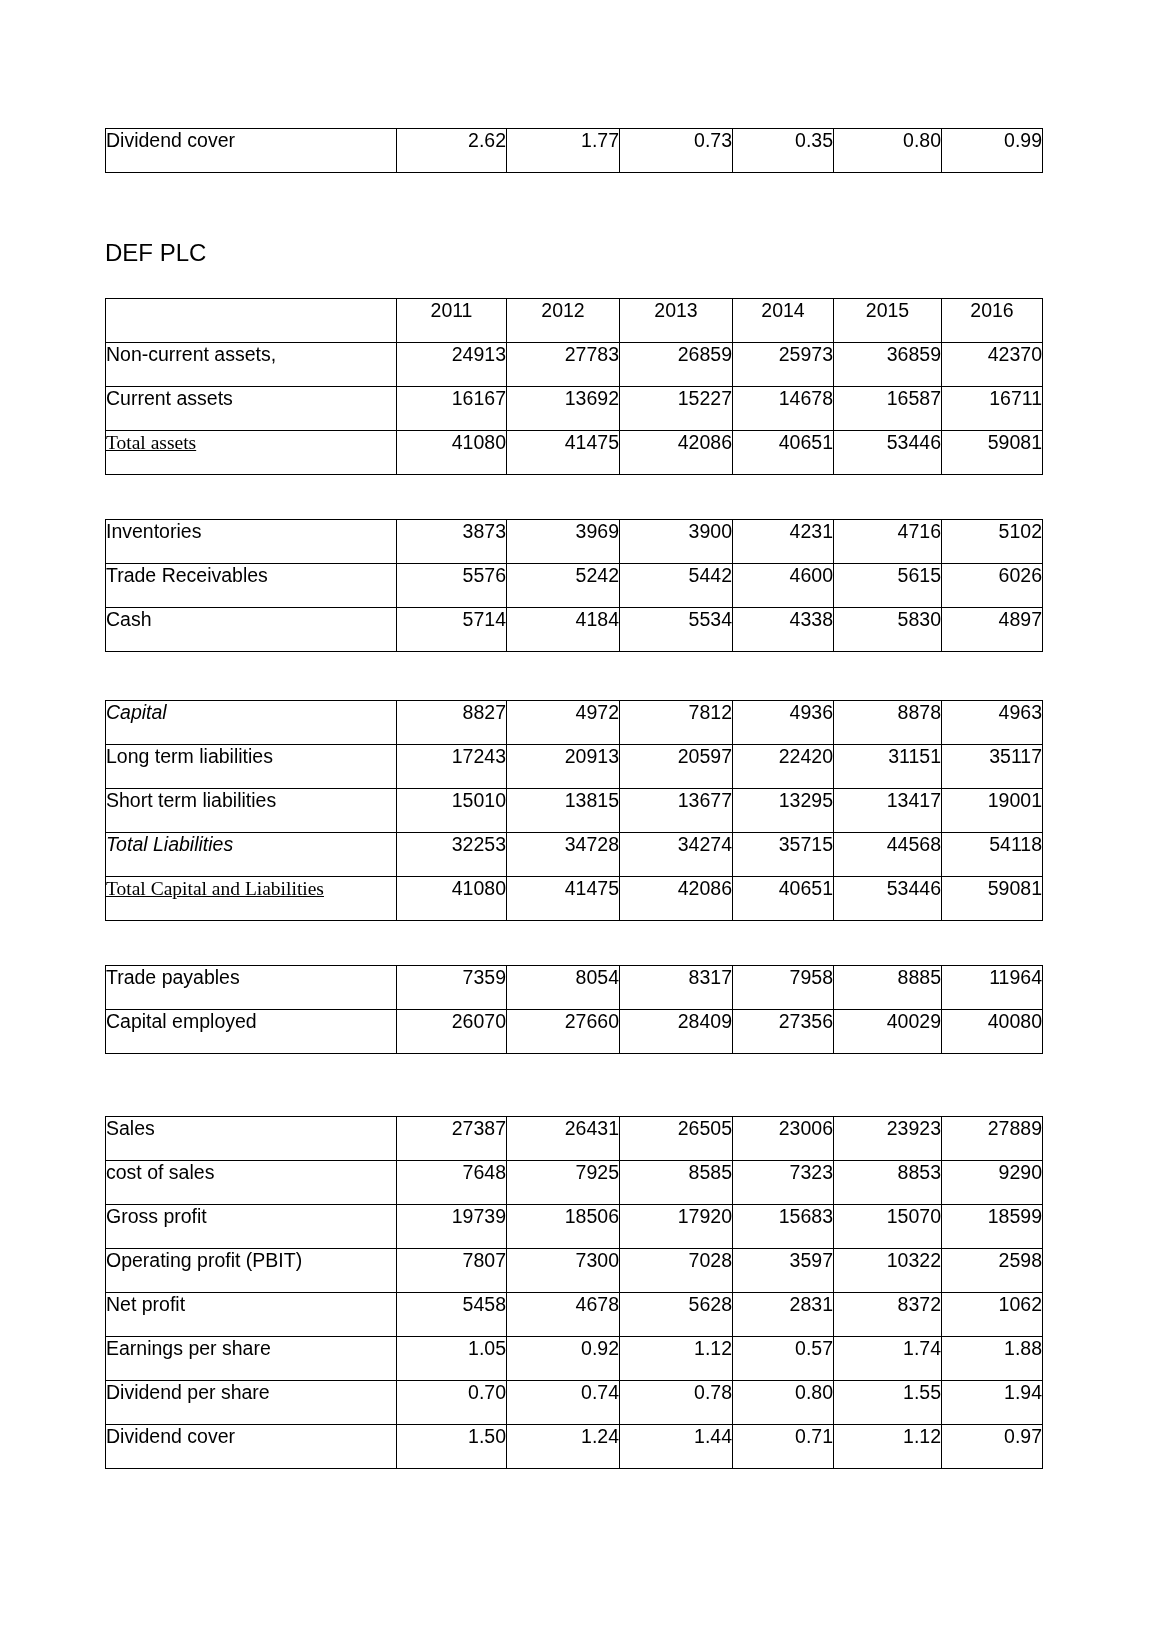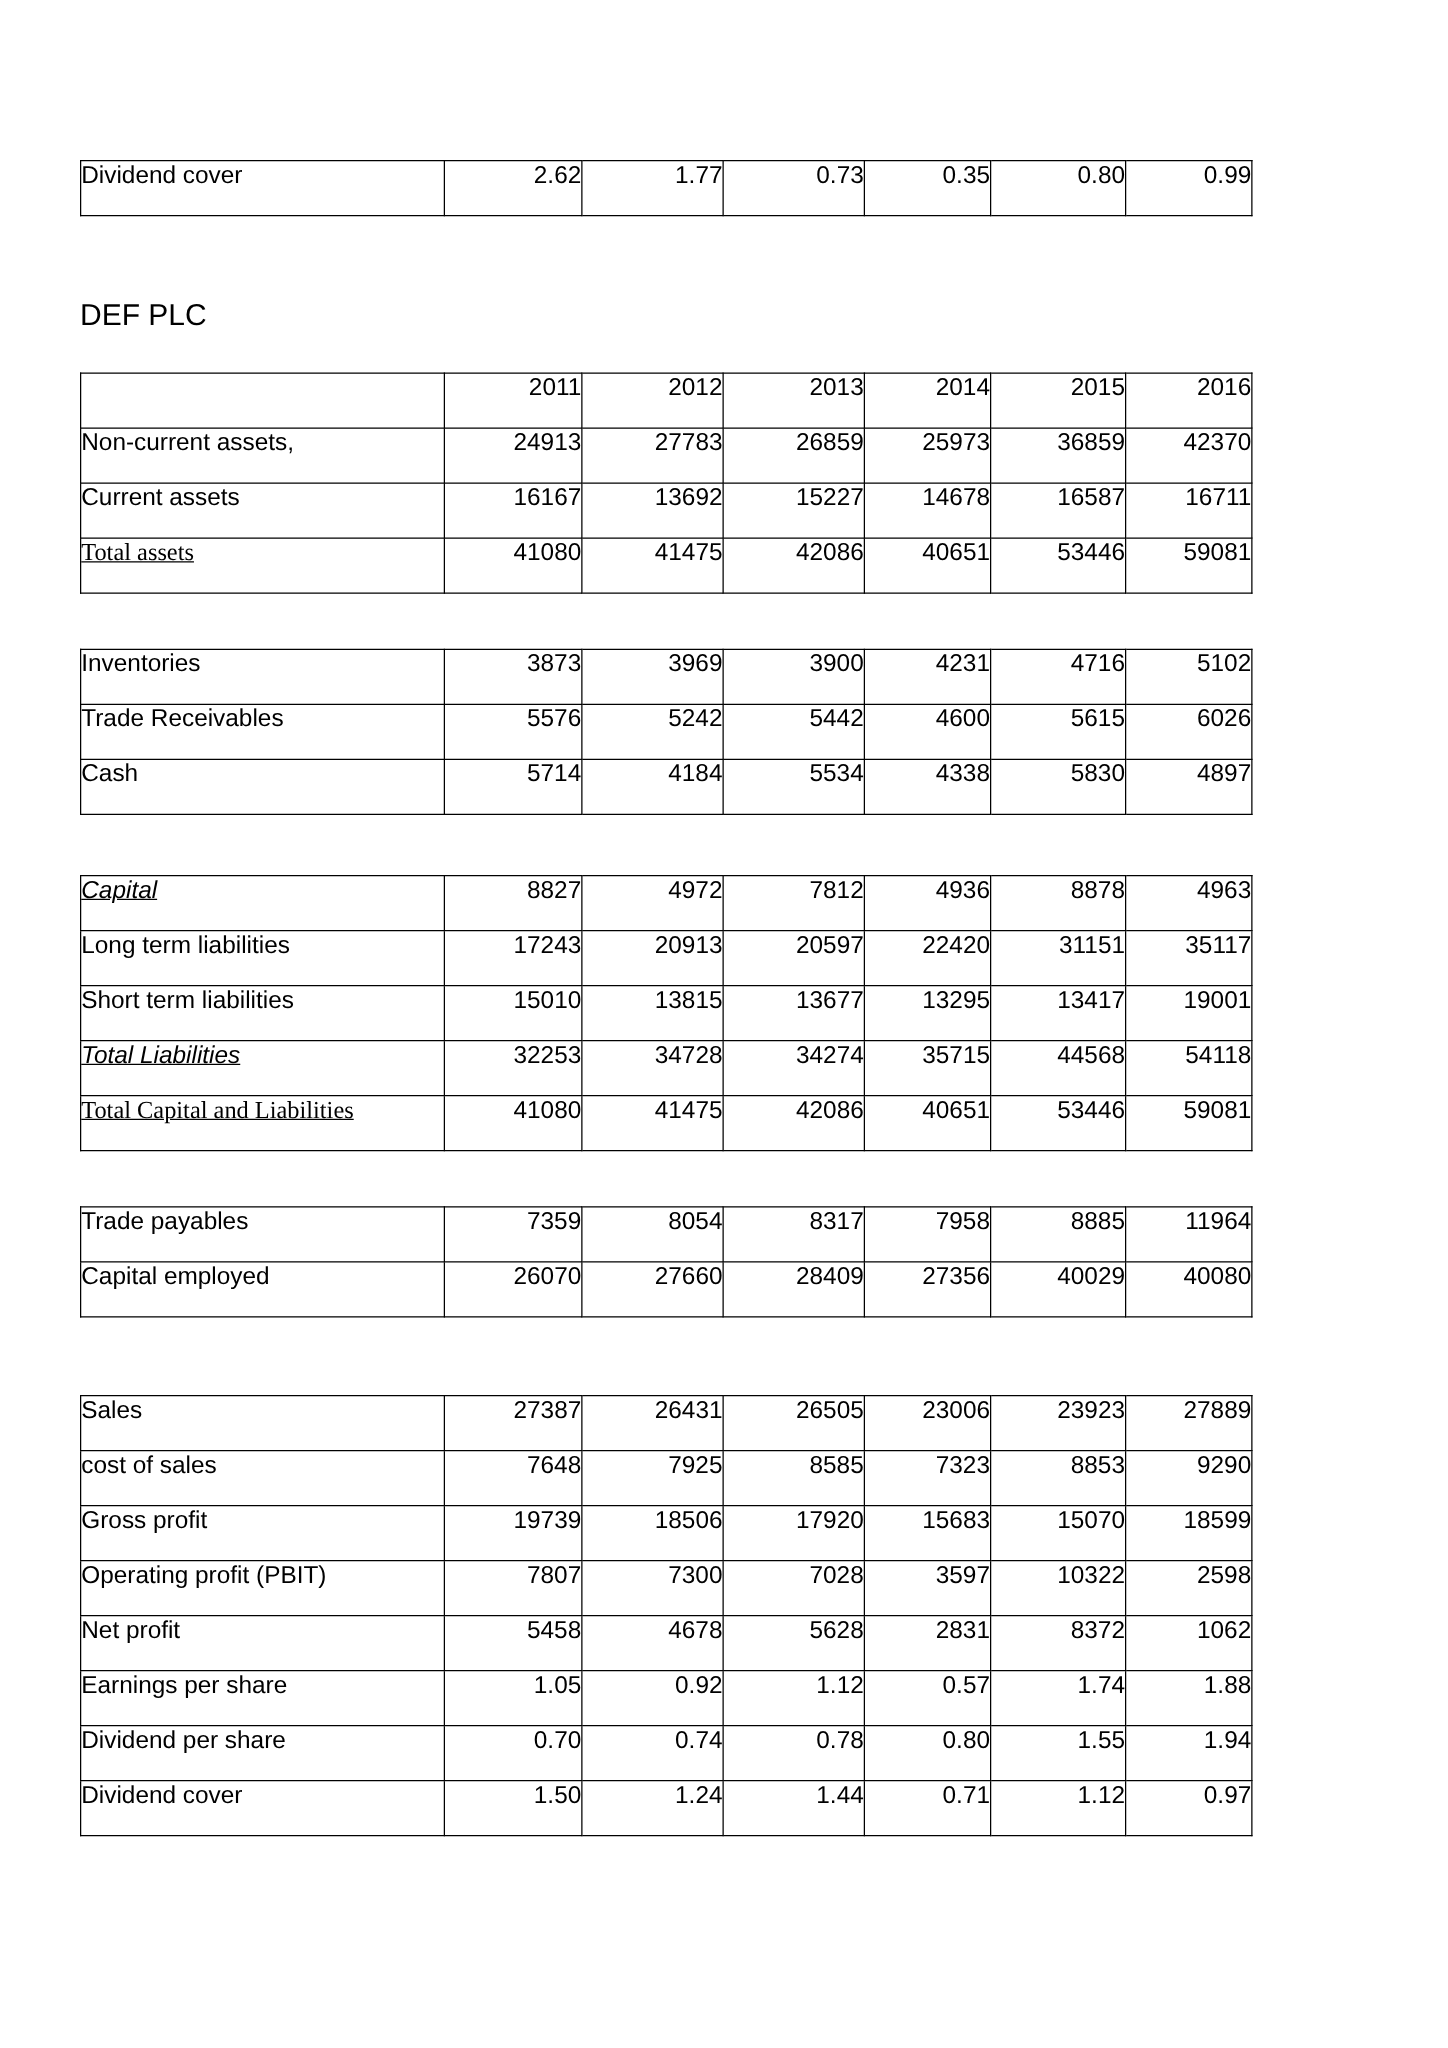--- a/index.html
+++ b/index.html
@@ -12,21 +12,21 @@
     height: 1638px;
     font-family: "Liberation Sans", sans-serif;
     color: #000000;
     -webkit-font-smoothing: antialiased;
   }
   .page {
     position: relative;
     width: 1128px;
     height: 1638px;
     box-sizing: border-box;
-    padding: 128px 78px 0 64px;
+    padding: 128px 78px 0 105px;
   }
   table.fin {
     border-collapse: collapse;
     table-layout: fixed;
     width: 937px;
     margin: 0;
   }
   table.fin td, table.fin th {
     border: 1px solid #000000;
     padding: 0;
@@ -50,29 +50,29 @@
   col.c-lbl { width: 291px; }
   col.c-y1 { width: 110px; }
   col.c-y2 { width: 113px; }
   col.c-y3 { width: 113px; }
   col.c-y4 { width: 101px; }
   col.c-y5 { width: 108px; }
   col.c-y6 { width: 101px; }
 
   th.hdr {
     font-weight: bold;
-    text-align: right;
+    text-align: center;
     padding: 9px 13px 0 4px;
   }
   th.hdr-blank {
     padding: 9px 0 0 13px;
   }
 
   .u { text-decoration: underline; font-family: Liberation Serif, serif; }
-  .iu { font-style: italic; text-decoration: underline; }
+  .iu { font-style: italic; }
 
   h2.company {
     font-size: 24px;
     font-weight: normal;
     margin: 0;
     padding: 0;
     line-height: 1.2;
   }
 
   .gap-after-t1 { height: 66px; }

